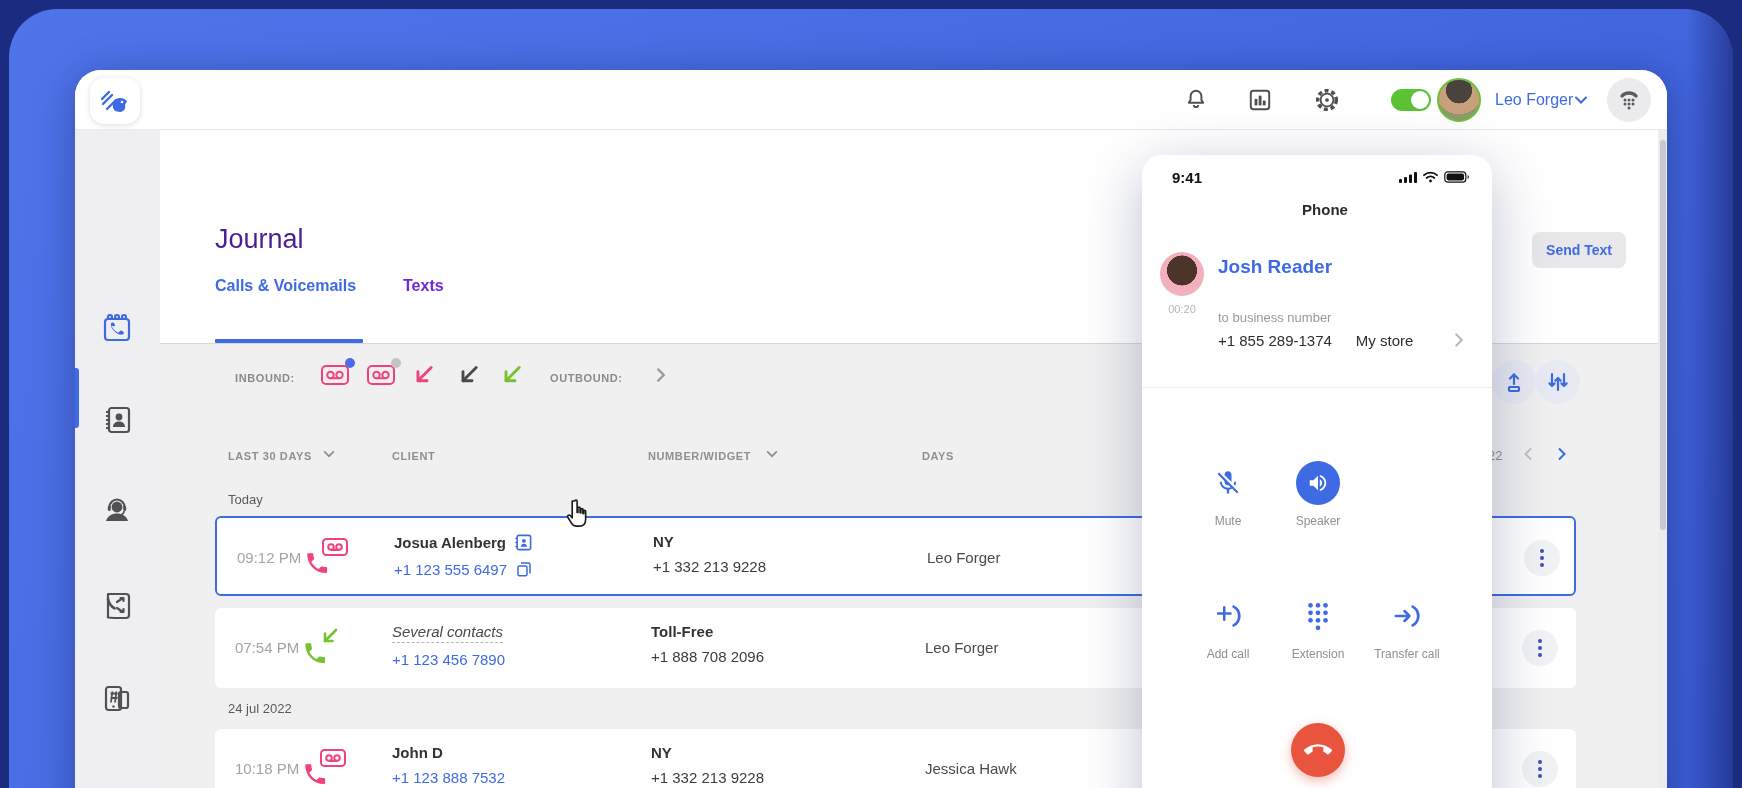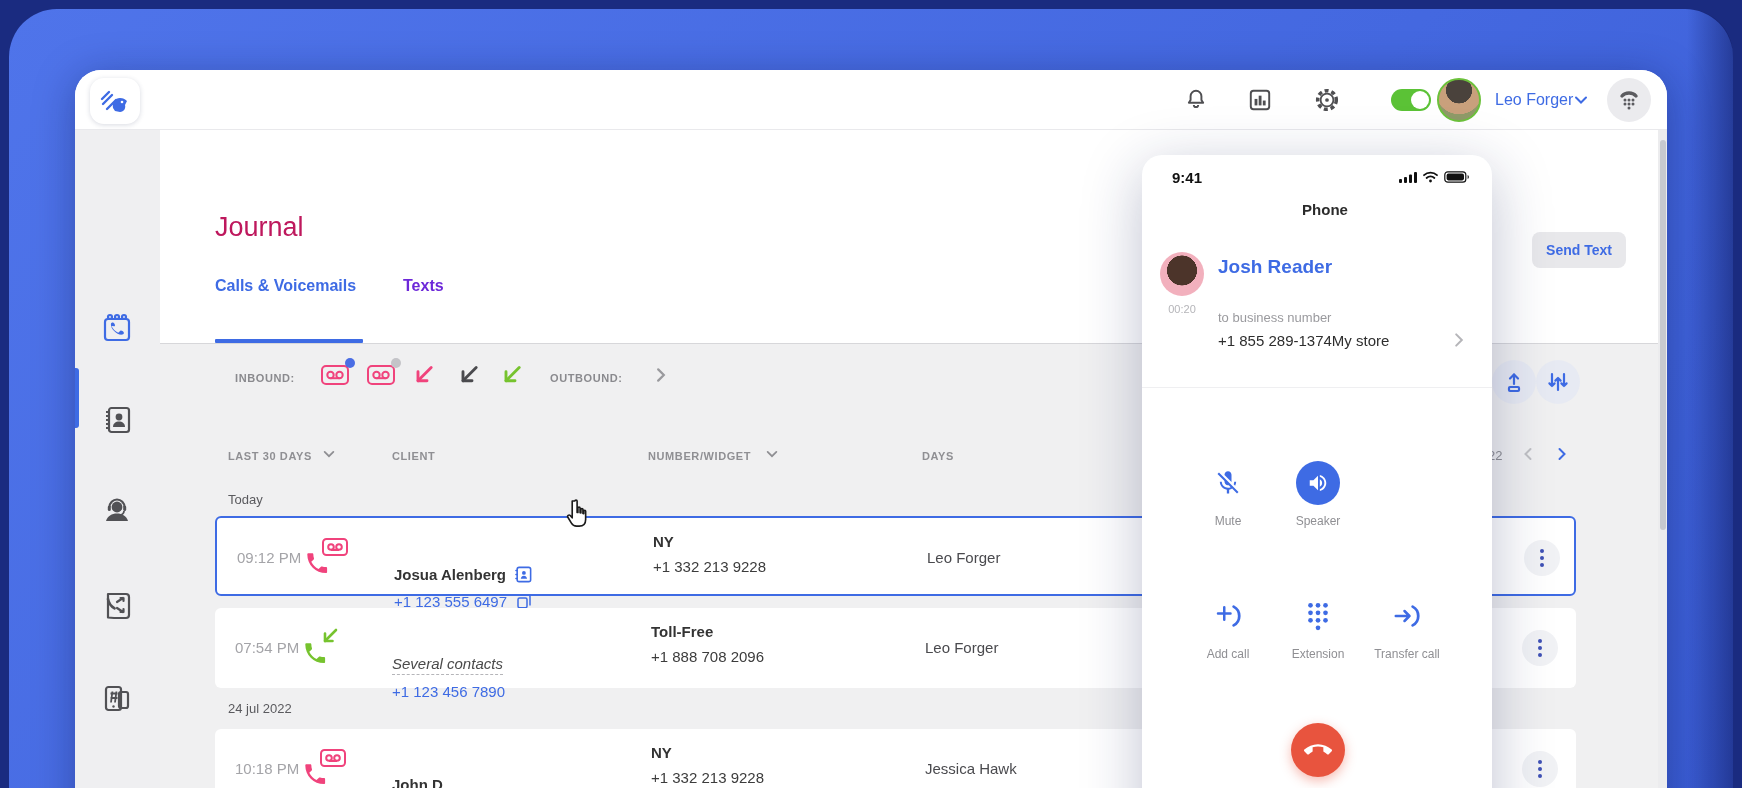--- a/index.html
+++ b/index.html
@@ -34,21 +34,21 @@
               background:#ebebee; display:flex; align-items:center; justify-content:center; }
 
   
   .sidebar { position:absolute; left:0; top:60px; bottom:0; width:85px; background:#efeff1; z-index:5; }
   .side-item { position:absolute; left:25px; width:34px; height:34px; }
   .active-bar { position:absolute; left:0; top:238px; width:4px; height:60px; background:#3e6be4;
                 border-radius:0 3px 3px 0; }
 
   
   .main { position:absolute; left:85px; top:60px; right:9px; bottom:0; background:#fff; }
-  .page-title { position:absolute; left:55px; top:82px; font-size:27px; color:#be185d; }
+  .page-title { position:absolute; left:55px; top:94px; font-size:27px; color:#4c1d95; }
   .tab { position:absolute; top:147px; font-size:16px; font-weight:bold; }
   .tab.active { color:#3e6be4; }
   .tab.idle { color:#6d28d9; }
   .tab-underline { position:absolute; left:55px; top:209px; width:148px; height:4px; background:#3e6be4; z-index:2; border-radius:1px;}
   .send-text { position:absolute; left:1372px; top:102px; width:94px; height:36px; background:#e8e8eb;
                border-radius:8px; color:#3e6be4; font-weight:bold; font-size:14px; text-align:center;
                line-height:36px; }
 
   .table-band { position:absolute; left:0; right:0; top:213px; bottom:0; background:#f0f0f1;
                 border-top:1px solid #d7d7da; }
@@ -58,21 +58,21 @@
   .circle-btn { position:absolute; top:16px; width:44px; height:44px; border-radius:50%;
                 background:#e7eaf3; display:flex; align-items:center; justify-content:center; }
   .col-h { position:absolute; top:106px; font-size:11px; font-weight:bold; letter-spacing:.6px; color:#8f8f93; }
   .pag { position:absolute; top:104px; font-size:13px; color:#8f8f93; }
   .group-label { position:absolute; left:68px; font-size:13px; color:#5a5a5e; }
 
   .row { position:absolute; left:55px; width:1361px; height:80px; background:#fff; border-radius:6px; }
   .row.selected { border:2px solid #3e6be4; }
   .r-time { position:absolute; left:20px; top:0; height:80px; line-height:80px; font-size:15px; color:#a4a4a8; }
   .r-icon { position:absolute; left:85px; top:20px; width:46px; height:42px; }
-  .r-client { position:absolute; left:177px; top:15px; width:250px;margin-top:32px; }
+  .r-client { position:absolute; left:177px; top:15px; width:250px; }
   .r-name-line { display:flex; align-items:center; gap:8px; font-size:15px; font-weight:bold; color:#333; }
   .r-link-line { display:flex; align-items:center; gap:8px; margin-top:8px; font-size:15px; color:#3e6be4; }
   .r-several { font-style:italic; font-weight:500; color:#4a4a4a; border-bottom:1px dashed #b5b5b9; padding-bottom:2px; }
   .r-widget { position:absolute; left:436px; top:15px; }
   .r-wname { font-size:15px; font-weight:bold; color:#333; }
   .r-wphone { margin-top:8px; font-size:15px; color:#3c3c3c; }
   .r-agent { position:absolute; left:710px; top:0; height:80px; line-height:80px; font-size:15px; color:#4a4a4e; }
   .kebab { position:absolute; left:1307px; top:22px; width:36px; height:36px; border-radius:50%;
            background:#f1f2f5; display:flex; align-items:center; justify-content:center; flex-direction:column; gap:3px; }
   .kebab i { width:4px; height:4px; border-radius:50%; background:#3f51b5; }
@@ -86,21 +86,21 @@
            font-family:"Liberation Sans", sans-serif; }
   .p-time { position:absolute; left:30px; top:14px; font-size:15px; font-weight:bold; color:#111; }
   .p-status { position:absolute; right:22px; top:16px; display:flex; gap:5px; align-items:center; }
   .p-title { position:absolute; left:0; right:0; top:46px; text-align:center; font-size:15px; font-weight:bold; color:#2b2b2b;margin-left:16px; }
   .p-avatar { position:absolute; left:18px; top:97px; width:44px; height:44px; border-radius:50%;
               background:radial-gradient(circle at 50% 42%, #4c342a 0 44%, #f2b0bd 45%); }
   .p-duration { position:absolute; left:18px; top:148px; width:44px; text-align:center; font-size:11px; color:#b5b5b9; }
   .p-name { position:absolute; left:76px; top:101px; font-size:19px; font-weight:bold; color:#3e6be4; }
   .p-tolabel { position:absolute; left:76px; top:155px; font-size:13px; color:#9a9a9e; }
   .p-number { position:absolute; left:76px; top:177px; font-size:15px; color:#2e2e2e; font-weight:500; }
-  .p-number b { font-weight:500; margin-left:0; }
+  .p-number b { font-weight:500; margin-left:24px; }
   .p-chev { position:absolute; right:24px; top:176px; }
   .p-div { position:absolute; left:0; right:0; top:232px; height:1px; background:#efeff1; }
   .p-ctrl { position:absolute; width:90px; text-align:center; }
   .p-ctrl .lab { font-size:12px; color:#8f8f93; margin-top:8px; }
   .ctrl-icon { height:46px; display:flex; align-items:center; justify-content:center; }
   .spk-circle { width:44px; height:44px; border-radius:50%; background:#3e6be4; display:flex;
                 align-items:center; justify-content:center; margin:0 auto; }
   .end-call { position:absolute; left:149px; top:568px; width:54px; height:54px; border-radius:50%;
               background:#e8543e; display:flex; align-items:center; justify-content:center;
               box-shadow:0 4px 12px rgba(232,84,62,.4); }

